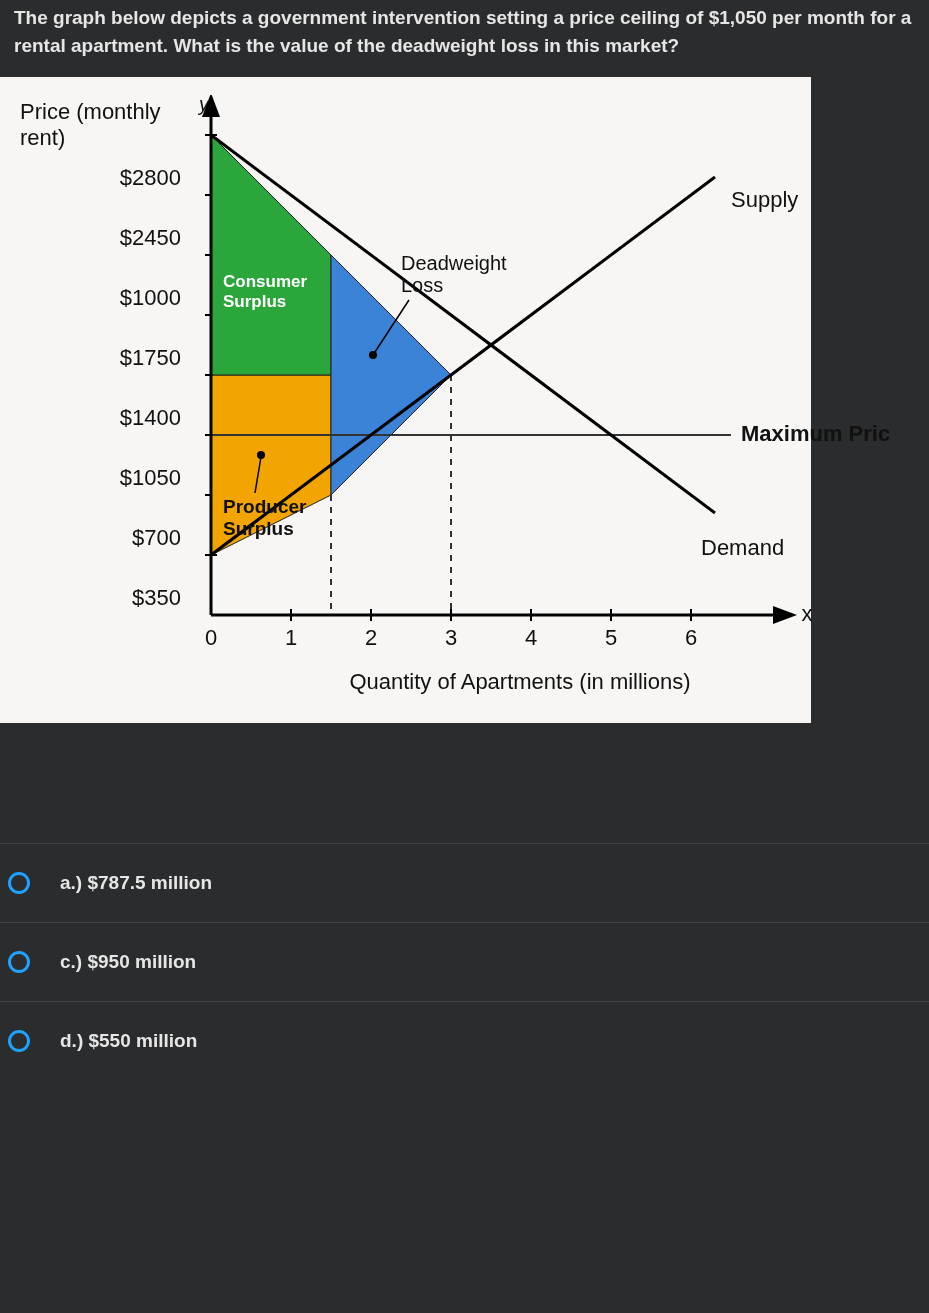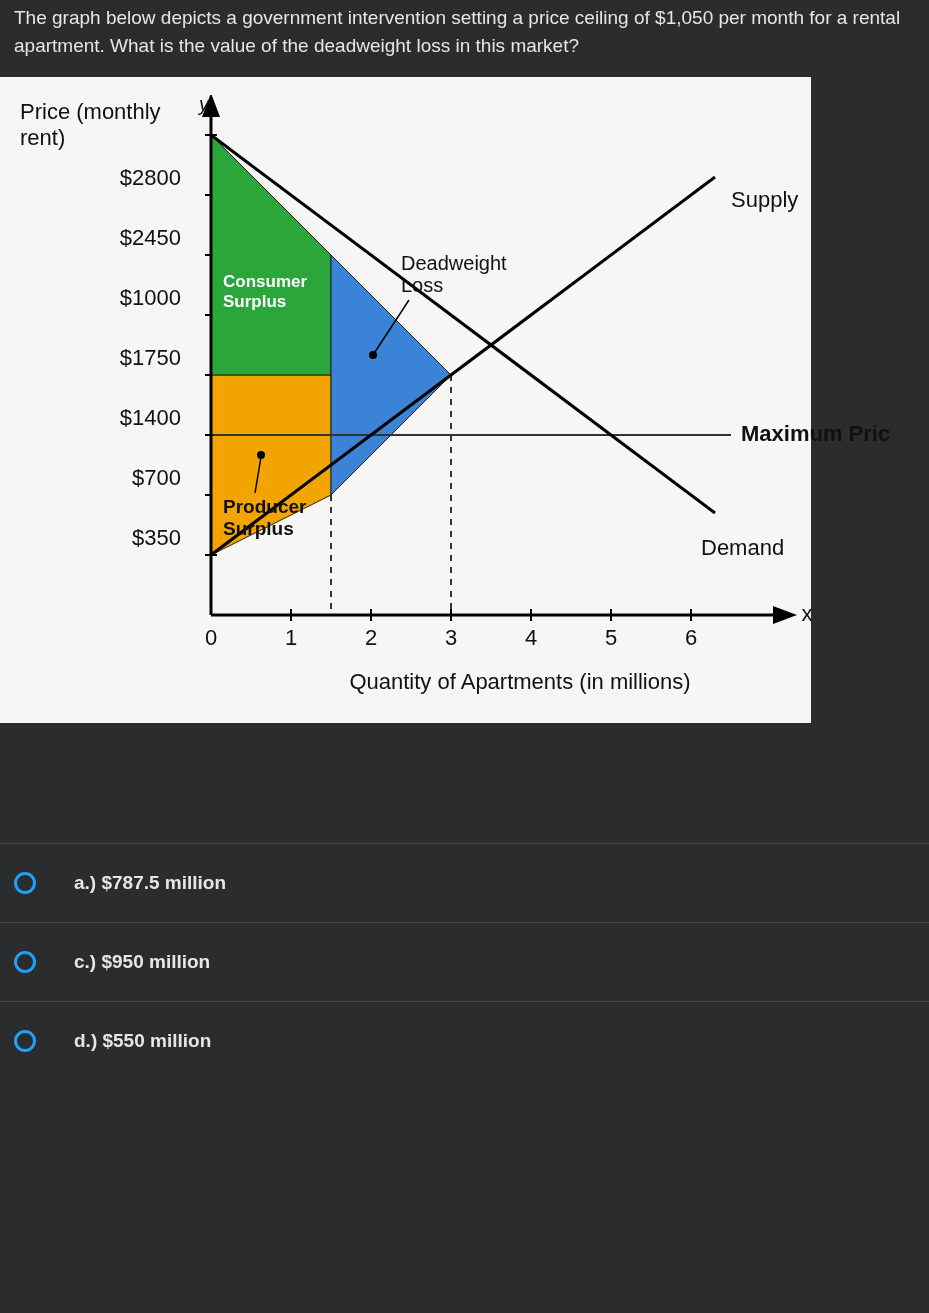--- a/index.html
+++ b/index.html
@@ -6,21 +6,21 @@
     margin: 0;
     padding: 0;
     background: #2a2c2e;
     font-family: Arial, Helvetica, sans-serif;
     color: #e6e6e6;
     width: 929px;
   }
   .question {
     padding: 4px 14px 18px 14px;
     font-size: 19px;
-    font-weight: normal;
+    font-weight: bold;
     line-height: 1.45;
   }
   .graph-card {
     background: #f7f6f4;
     color: #111;
     margin: 0;
     padding: 18px 20px 28px 20px;
     width: 811px;
     box-sizing: border-box;
   }
@@ -42,24 +42,24 @@
   .xaxis-title {
     text-align: center;
     font-size: 22px;
     margin-top: 14px;
     margin-left: 200px;
     width: 600px;
   }
   .answers { margin-top: 120px; }
   .answer {
     border-top: 1px solid #444;
-    padding: 28px 14px;
+    padding: 28px 8px;
     display: flex;
     align-items: center;
-    gap: 38px;
+    gap: 30px;
     cursor: pointer;
   }
   .radio {
     width: 22px; height: 22px; border-radius: 50%;
     border: 3px solid #1fa2ff;
     box-sizing: border-box;
     flex-shrink: 0;
   }
   .answer-label { font-size: 19px; font-weight: bold; }
 </style>
@@ -82,20 +82,23 @@
             <span>$2450</span>
           </div>
         <div class="ytick">
             <span>$1000</span>
           </div>
         <div class="ytick">
             <span>$1750</span>
           </div>
         <div class="ytick">
             <span>$1400</span>
+          </div>
+        <div class="ytick">
+            <span>$1050</span>
           </div>
         <div class="ytick">
             <span>$700</span>
           </div>
         <div class="ytick">
             <span>$350</span>
           </div>
       </div>
     </div>
 

